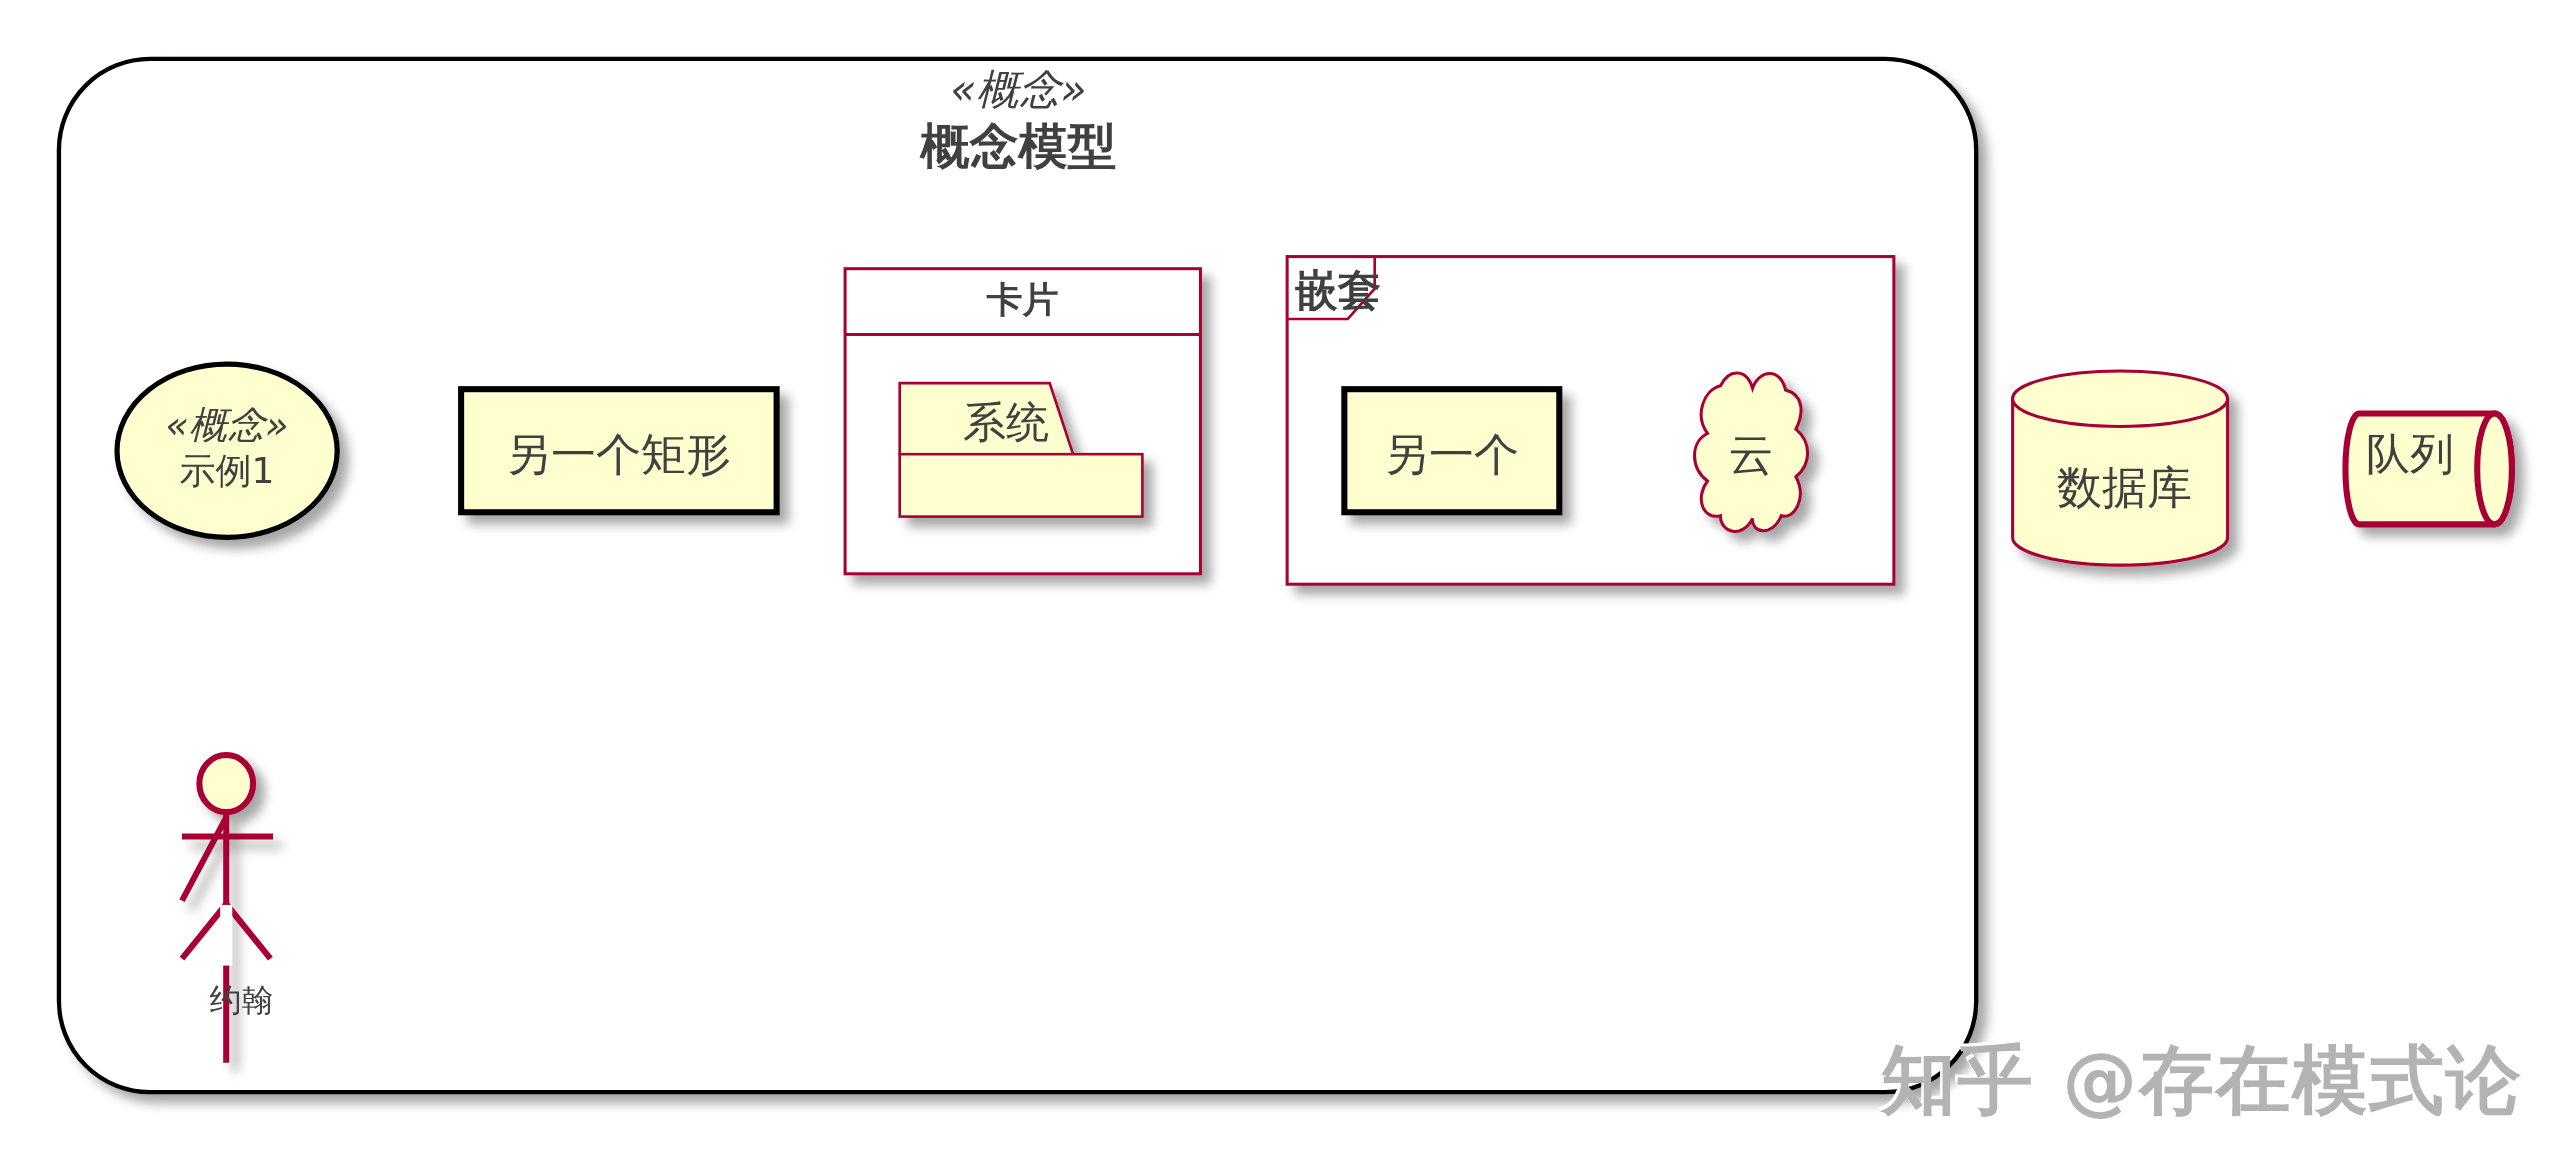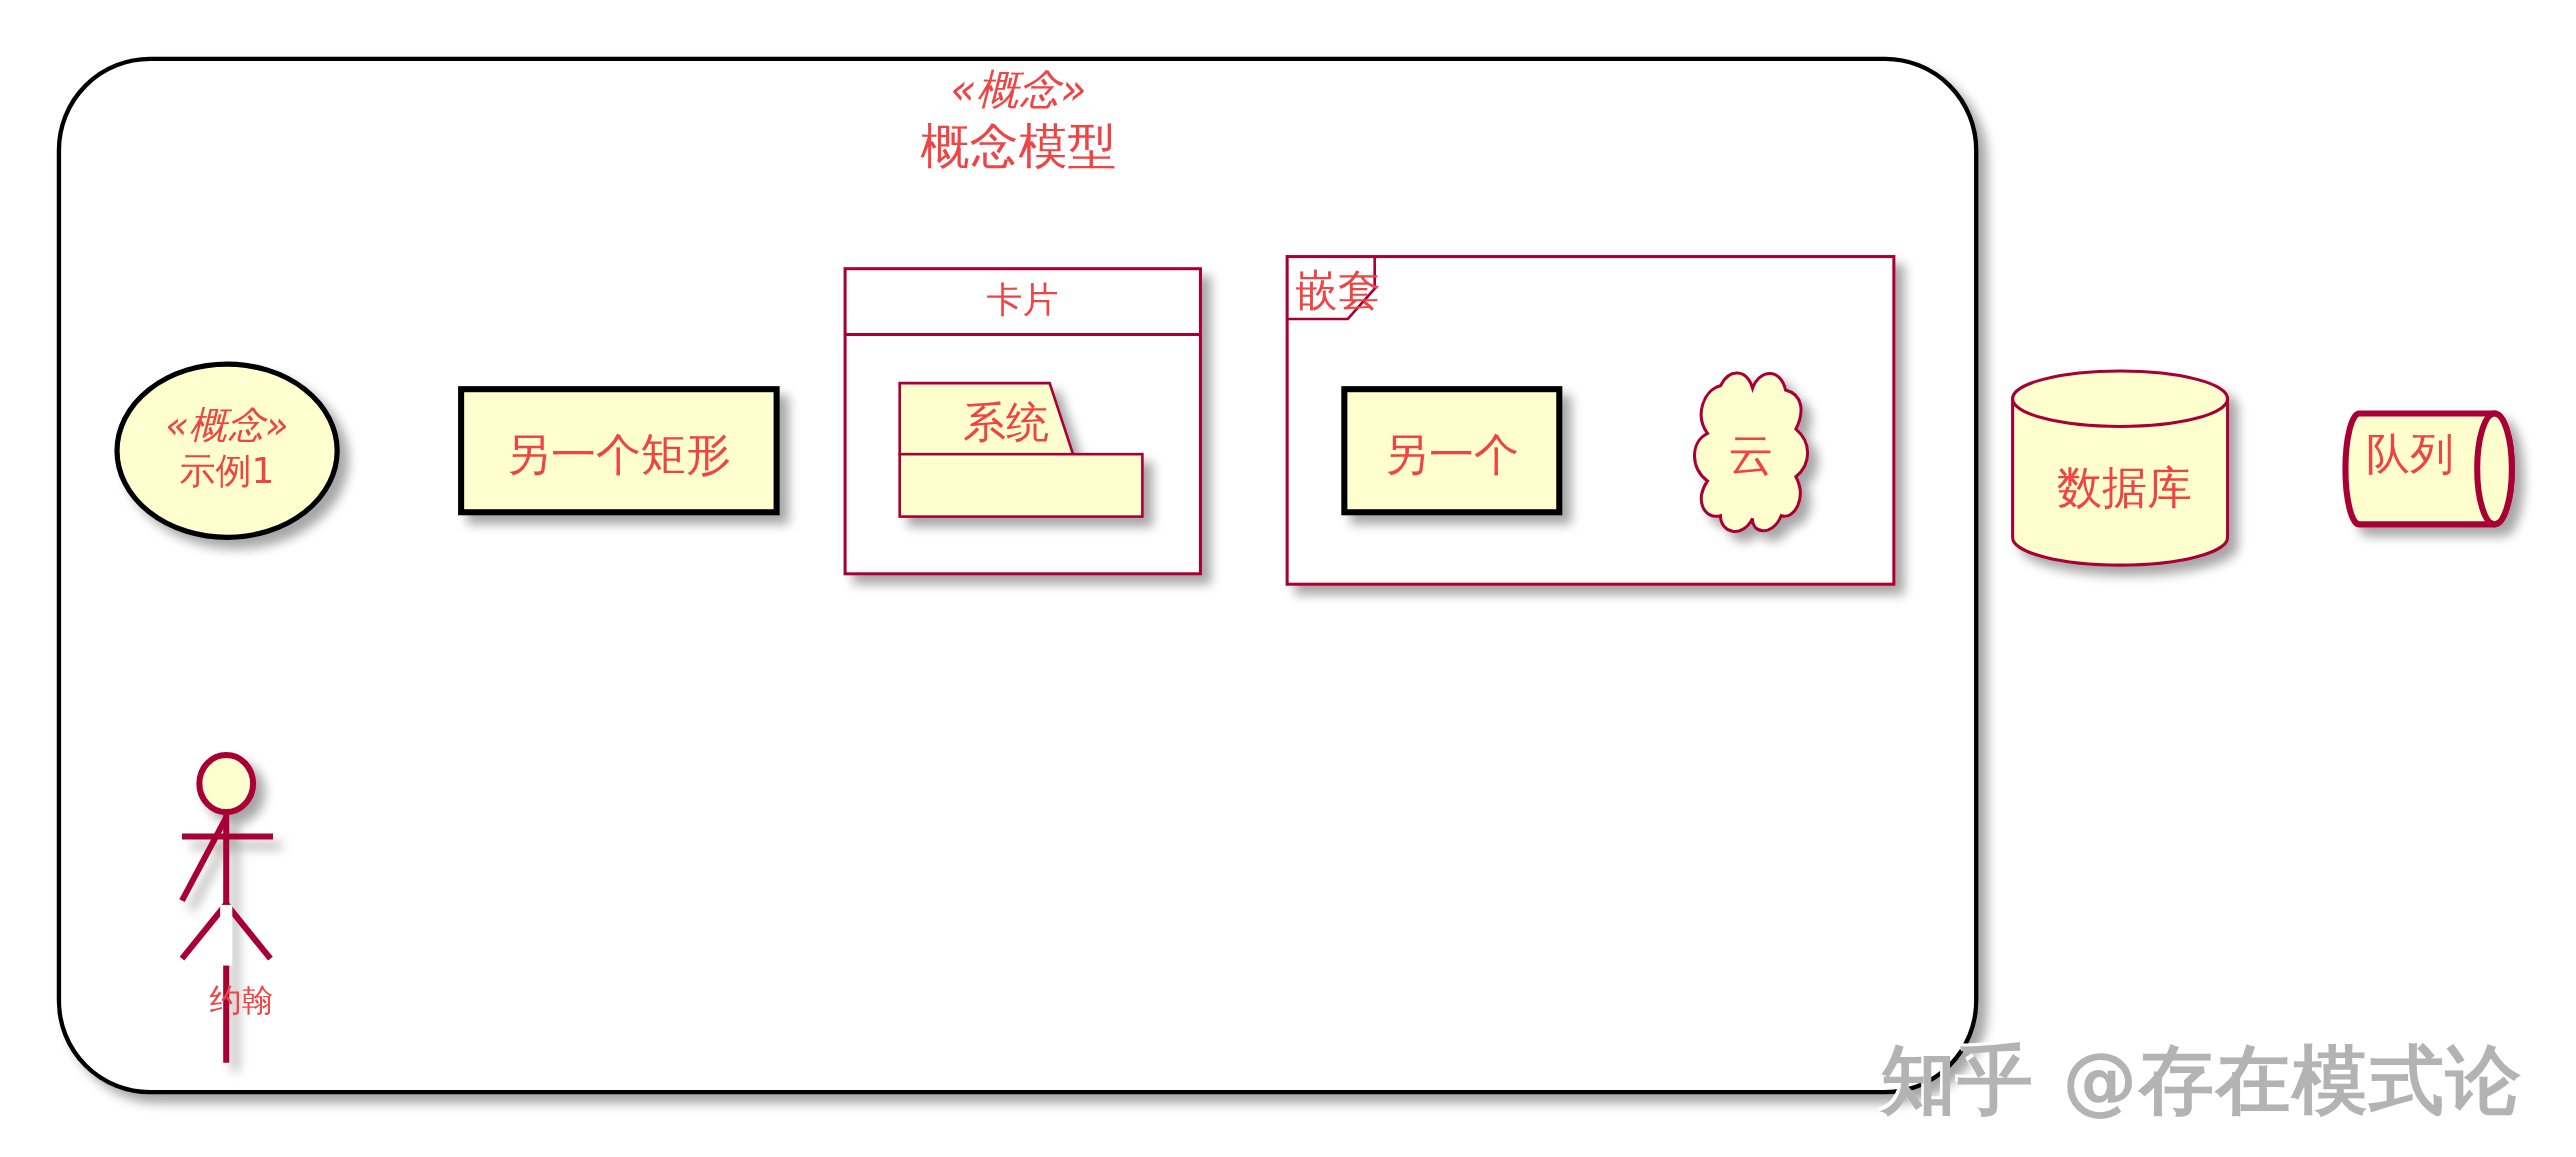--- a/index.html
+++ b/index.html
@@ -1,21 +1,21 @@
 <!DOCTYPE html>
 <html style="font-size:14px"><head>
 <meta charset="utf-8">
 <style>
   html, body { margin:0; padding:0; background:#ffffff; }
   body { width:2576px; height:1158px; position:relative; overflow:hidden;
          font-family:"DejaVu Sans", "Liberation Sans", sans-serif; }
   svg { position:absolute; left:0; top:0; }
-  .lbl { position:absolute; color:#ef4444; white-space:nowrap; text-align:center; }
+  .lbl { position:absolute; color:#404040; white-space:nowrap; text-align:center; }
   .ital { font-style:italic; }
-  .bold { font-weight:normal; }
+  .bold { font-weight:bold; }
   .wm { position:absolute; color:#b3b3b3; font-size:75px; font-weight:bold; white-space:nowrap;
         text-shadow: -2.6px -2.6px 0 #ffffff; letter-spacing:1.7px;margin-top:8px; }
 </style>
 </head>
 <body>
 
 <svg width="2576" height="1158" viewBox="0 0 2972 1336">
   <defs>
     <filter id="sh" x="-20%" y="-20%" width="150%" height="150%">
       <feGaussianBlur in="SourceAlpha" stdDeviation="6"></feGaussianBlur>

